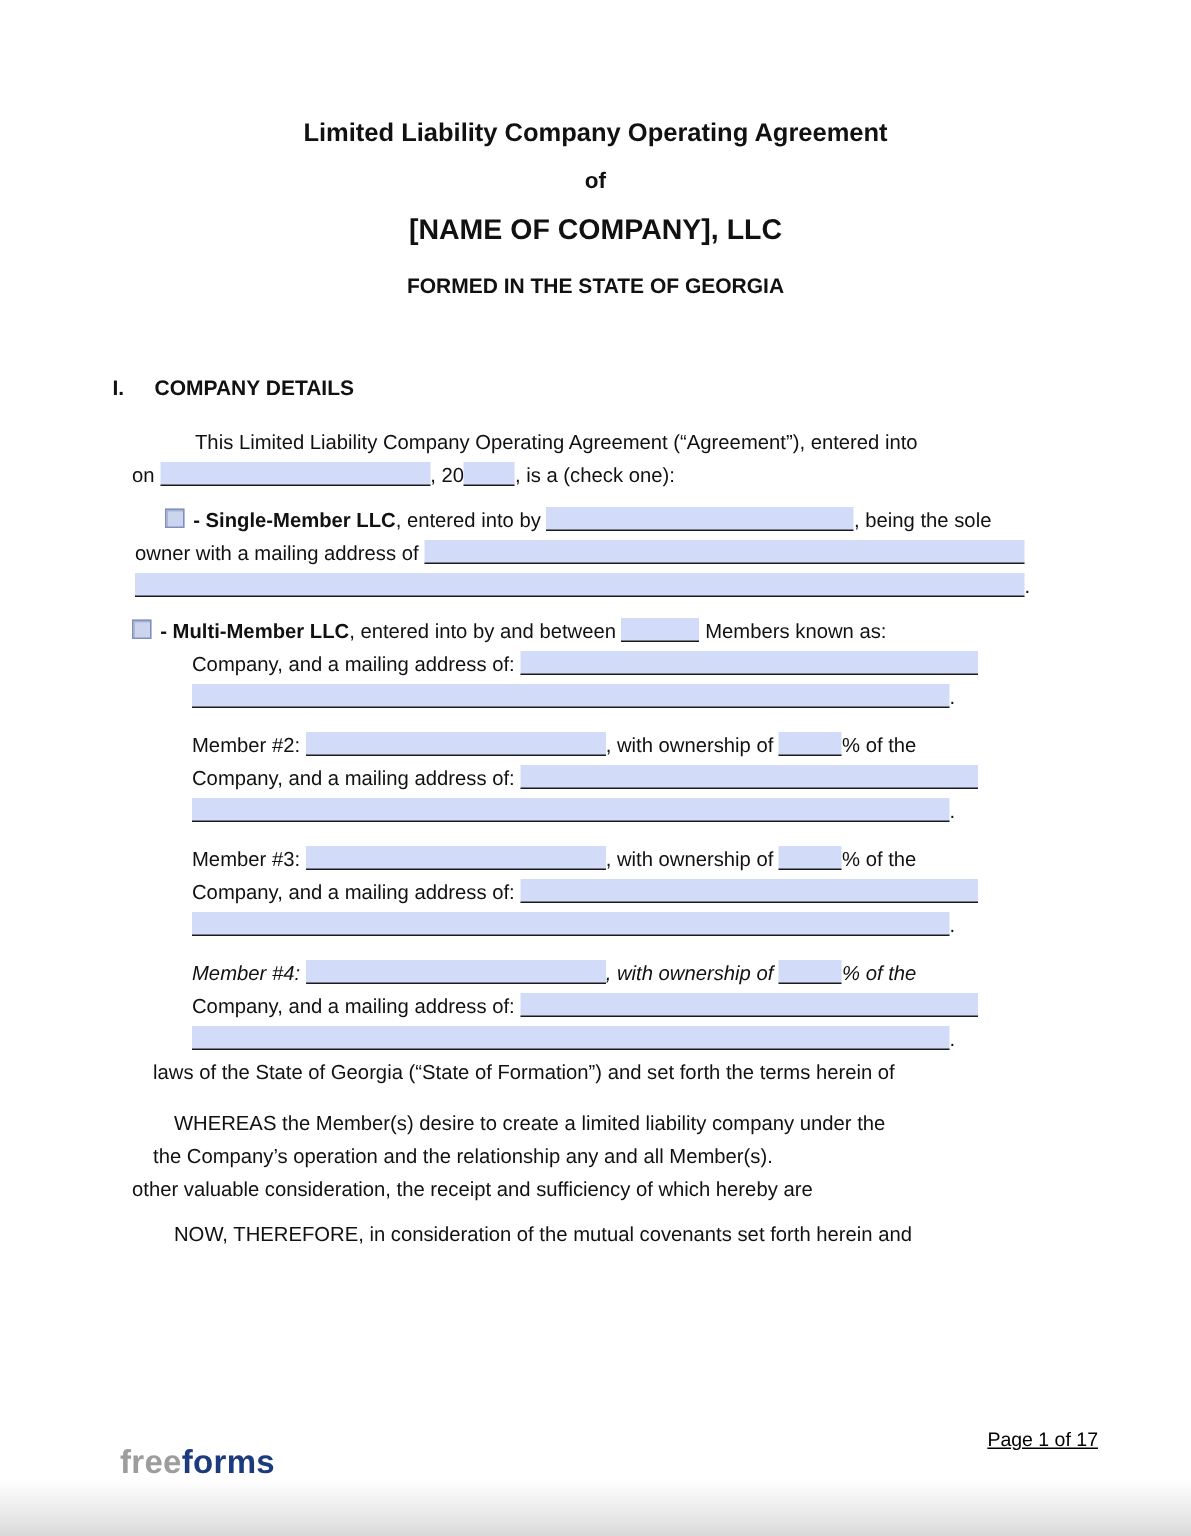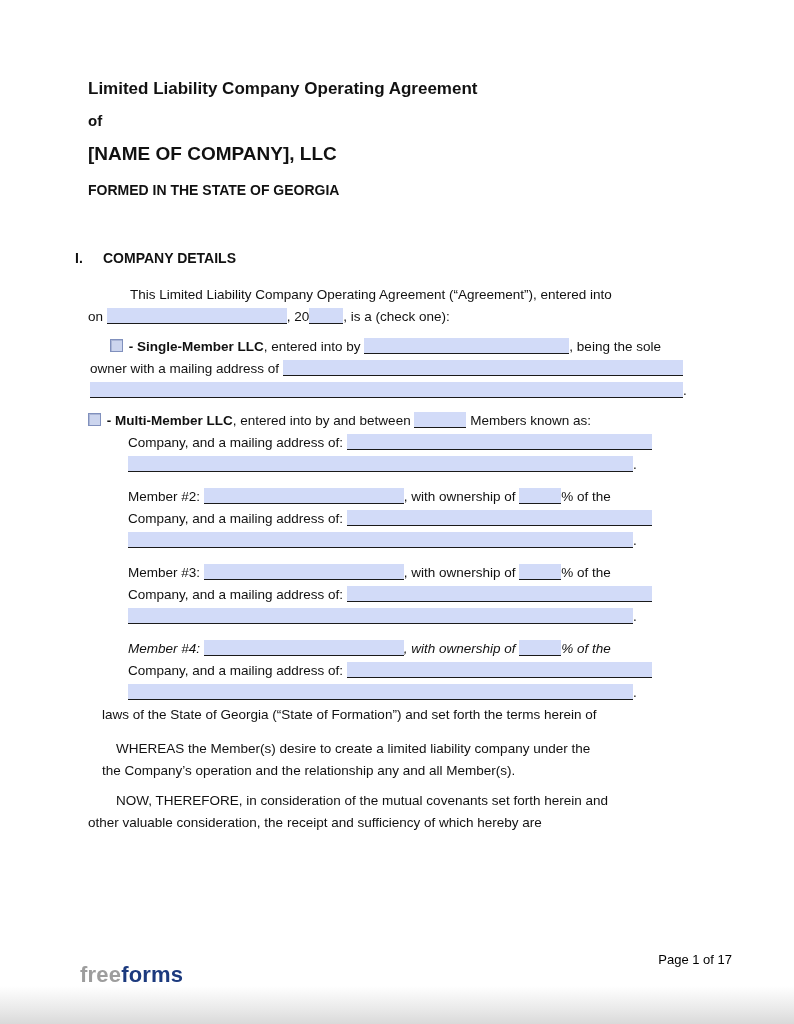--- a/index.html
+++ b/index.html
@@ -23,21 +23,21 @@
     position:absolute;inset:0;
     padding:78px 88px 0 88px;
     box-sizing:border-box;
   }
   .page-bottom-shade{
     position:absolute;left:0;right:0;bottom:0;height:38px;
     background:linear-gradient(to bottom, rgba(220,220,220,0) 0%, rgba(216,216,216,.55) 60%, #d9d9d9 100%);
     pointer-events:none;
   }
   
-  .title-block{text-align:left;}
+  .title-block{text-align:center;}
   .doc-title{font-size:17px;font-weight:bold;line-height:22px;margin:0 0 10px 0;}
   .doc-of{font-size:15px;font-weight:bold;line-height:22px;margin:0 0 10px 0;}
   .doc-company{font-size:19px;font-weight:bold;line-height:24px;margin:0 0 14px 0;}
   .doc-formed{font-size:14px;font-weight:bold;line-height:20px;margin:0;}
   
   .section-heading{
     margin:48px 0 16px -13px;
     font-size:14px;font-weight:bold;line-height:20px;
     display:flex;
   }
@@ -64,21 +64,21 @@
   }
   
   .footer-logo{
     position:absolute;left:80px;top:962px;
     font-size:22px;font-weight:bold;letter-spacing:.2px;
   }
   .footer-logo .free{color:var(--logo-gray);}
   .footer-logo .forms{color:var(--logo-blue);}
   .footer-page{
     position:absolute;right:62px;top:952px;
-    font-size:13px;color:#000;
+    font-size:13px;color:#000;text-decoration:underline;
   }
 </style>
 </head>
 <body>
 
 <div class="page">
 
   <div class="title-block">
     <div class="doc-title">Limited Liability Company Operating Agreement</div>
     <div class="doc-of">of</div>
@@ -105,22 +105,22 @@
       <div class="line" style="padding-left: 40px;"><span class="field" style="width: 505px;"></span><span>.</span></div>
       <div class="line" style="padding-left: 40px; margin-top: 10px;"><span>Member #3: </span><span class="field" style="width: 200px;"></span><span>, with ownership of </span><span class="field" style="width: 42px;"></span><span>% of the</span></div>
       <div class="line" style="padding-left: 40px;"><span>Company, and a mailing address of: </span><span class="field" style="width: 305px;"></span></div>
       <div class="line" style="padding-left: 40px;"><span class="field" style="width: 505px;"></span><span>.</span></div>
       <div class="line" style="padding-left: 40px; margin-top: 10px; font-style: italic;"><span>Member #4: </span><span class="field" style="width: 200px;"></span><span>, with ownership of </span><span class="field" style="width: 42px;"></span><span>% of the</span></div>
       <div class="line" style="padding-left: 40px;"><span>Company, and a mailing address of: </span><span class="field" style="width: 305px;"></span></div>
       <div class="line" style="padding-left: 40px;"><span class="field" style="width: 505px;"></span><span>.</span></div>
       <div class="line" style="padding-left: 14px;"><span>laws of the State of Georgia (“State of Formation”) and set forth the terms herein of</span></div>
       <div class="line" style="padding-left: 28px; margin-top: 12px;"><span>WHEREAS the Member(s) desire to create a limited liability company under the</span></div>
       <div class="line" style="padding-left: 14px;"><span>the Company’s operation and the relationship any and all Member(s).</span></div>
+      <div class="line" style="padding-left: 0px;"><span>other valuable consideration, the receipt and sufficiency of which hereby are</span></div>
       <div class="line" style="padding-left: 28px; margin-top: 8px;"><span>NOW, THEREFORE, in consideration of the mutual covenants set forth herein and</span></div>
-      <div class="line" style="padding-left: 0px;"><span>other valuable consideration, the receipt and sufficiency of which hereby are</span></div>
     </div>
 
   <div class="footer-logo">
     <span class="free">free</span><span class="forms">forms</span>
   </div>
   <div class="footer-page">Page 1 of 17</div>
 
   <div class="page-bottom-shade"></div>
 </div>
 

